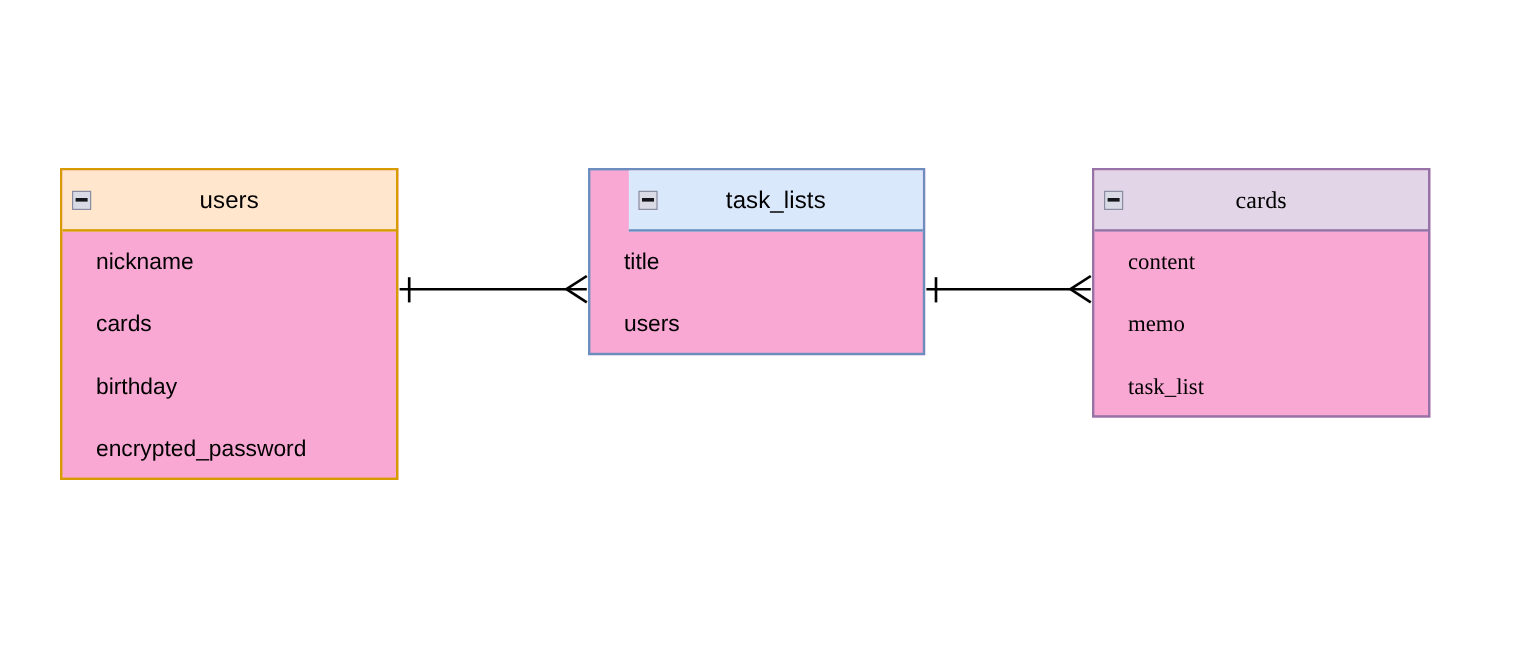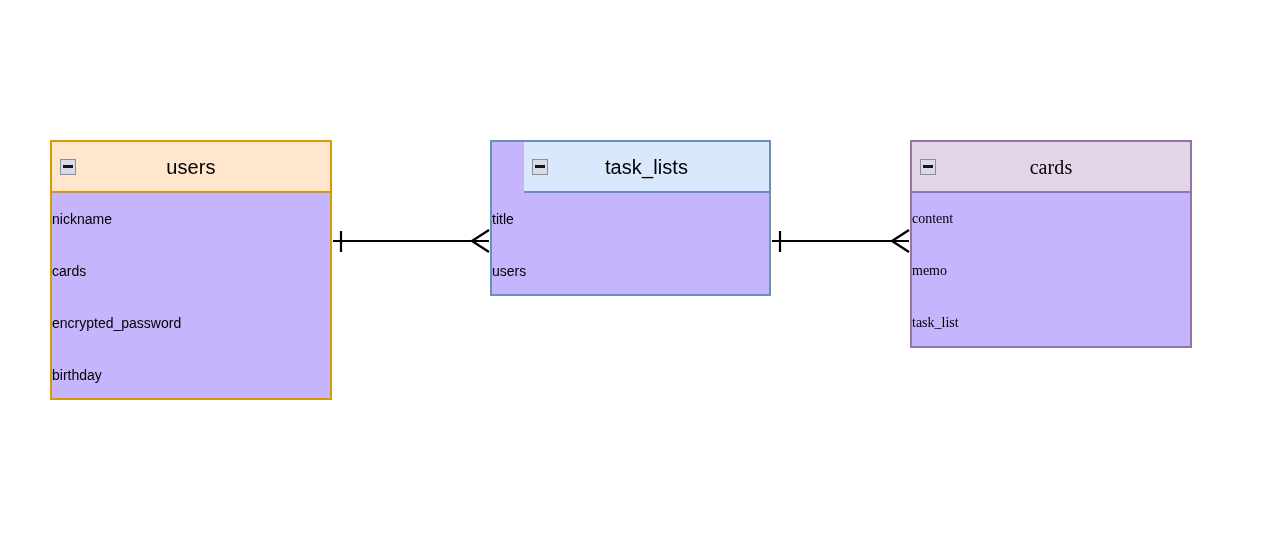--- a/index.html
+++ b/index.html
@@ -23,21 +23,21 @@
     top: 0;
     width: 1262px;
     height: 558px;
     background: #ffffff;
   }
 
   
   .entity {
     position: absolute;
     box-sizing: border-box;
-    background: #c4b5fd;
+    background: #f9a8d4;
     border: 2px solid #fca5a5;
   }
   .entity-header {
     position: relative;
     box-sizing: border-box;
     height: 51px;
     border-bottom: 2px solid #000000;
     display: flex;
     align-items: center;
     justify-content: center;
@@ -77,23 +77,23 @@
 
   
   .entity-body {
     display: block;
     padding: 0;
   }
   .attr-row {
     height: 52px;
     display: flex;
     align-items: center;
-    padding-left: 0;
-    box-sizing: border-box;
-    font-size: 14px;
+    padding-left: 28px;
+    box-sizing: border-box;
+    font-size: 19px;
     color: #000000;
     white-space: nowrap;
   }
 
   
   .entity.users {
     left: 50px;
     top: 140px;
     width: 282px;
     height: 260px;
@@ -173,22 +173,22 @@
   </svg>
 
   <div class="entity users">
     <div class="entity-header">
       <span class="collapse-icon"></span>
       <span class="entity-title">users</span>
     </div>
     <div class="entity-body">
       <div class="attr-row">nickname</div>
       <div class="attr-row">cards</div>
+      <div class="attr-row">birthday</div>
       <div class="attr-row">encrypted_password</div>
-      <div class="attr-row">birthday</div>
     </div>
   </div>
 
   <div class="entity tasklists">
     <div class="entity-header">
       <span class="collapse-icon"></span>
       <span class="entity-title">task_lists</span>
     </div>
     <div class="entity-body">
       <div class="attr-row">title</div>

